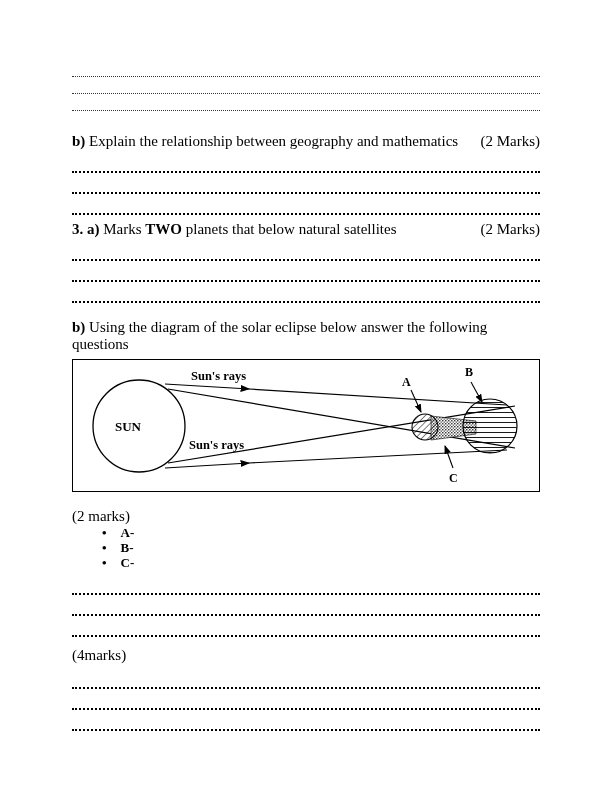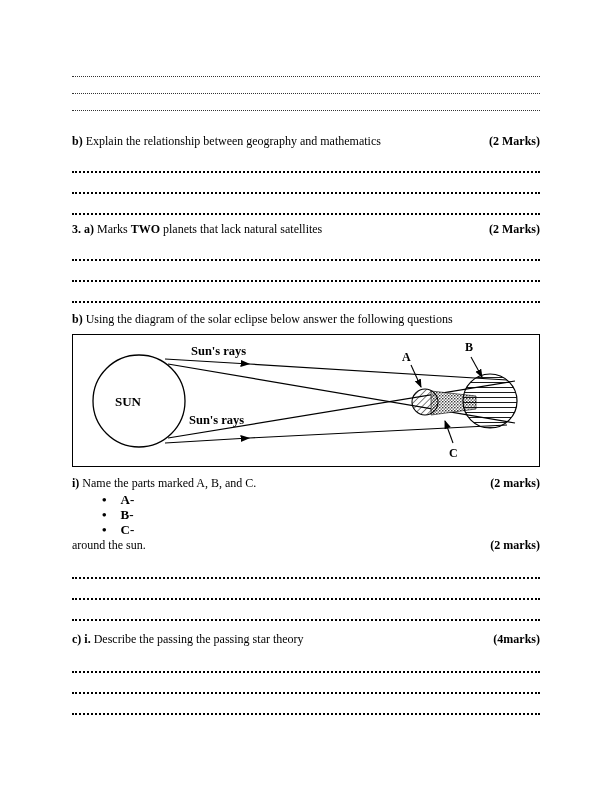--- a/index.html
+++ b/index.html
@@ -5,25 +5,25 @@
   * { margin:0; padding:0; box-sizing:border-box; }
   html,body { background:#e9e9e9; }
   body { font-family:"Liberation Serif", serif; color:#000; }
   .page {
     width:612px; height:792px; margin:0 auto; background:#ffffff;
     padding:60px 72px 0 72px; position:relative; overflow:hidden;
   }
   .topln { height:17px; border-bottom:1.5px dotted #333; }
   .ln    { height:21px; border-bottom:2px dotted #000; }
   .qrow  { display:flex; justify-content:space-between; align-items:baseline;
-           font-size:12px; line-height:17px; }
+           font-size:15px; line-height:17px; }
   .qtext b { font-weight:bold; }
-  .marks { font-weight:bold; white-space:nowrap; }
+  .marks { font-weight:normal; white-space:nowrap; }
   .mt22{margin-top:22px}.mt10{margin-top:10px}
-  .mt8{margin-top:8px}.mt6{margin-top:6px}.mt4{margin-top:4px}.mt2{margin-top:2px}
+  .mt8{margin-top:16px}.mt6{margin-top:6px}.mt4{margin-top:4px}.mt2{margin-top:2px}
   .diagram-box {
     margin-top:6px; width:468px; height:133px; border:1px solid #000;
     background:#fff;
   }
   .bullets { list-style:none; margin-left:30px; font-size:13px; }
   .bullets li { height:15px; line-height:15px; font-weight:bold; }
   .bullets li::before { content:"\2022"; font-weight:bold; margin-right:14px; }
   .wrapline { font-size:13.5px; line-height:16px; }
   svg text { font-family:"Liberation Serif", serif; }
 </style>
@@ -42,21 +42,21 @@
     <div class="qtext"><b>b)</b><span> Explain the relationship between geography and mathematics</span></div>
     <div class="marks">(2 Marks)</div>
   </div>
   <div class="mt2">
     <div class="ln"></div>
     <div class="ln"></div>
     <div class="ln"></div>
   </div>
 
   <div class="qrow mt6">
-    <div class="qtext"><b>3. a)</b><span> Marks </span><b>TWO</b><span> planets that lack natural satellites</span></div>
+    <div class="qtext"><b>3. a)</b><span> Marks </span><b>TWO</b><span> planets that below natural satellites</span></div>
     <div class="marks">(2 Marks)</div>
   </div>
   <div class="mt2">
     <div class="ln"></div>
     <div class="ln"></div>
     <div class="ln"></div>
   </div>
 
   <div class="qrow mt8">
     <div class="qtext"><b>b)</b><span> Using the diagram of the solar eclipse below answer the following questions</span></div>
@@ -105,43 +105,37 @@
 
       <path d="M398,22 L409,42" stroke="#000" stroke-width="1.1" marker-end="url(#ah)"></path>
       <text x="392" y="16" font-size="12" font-weight="bold">B</text>
 
       <path d="M380,108 L372,86" stroke="#000" stroke-width="1.1" marker-end="url(#ah)"></path>
       <text x="376" y="122" font-size="12" font-weight="bold">C</text>
     </svg>
   </div>
 
   <div class="qrow mt8">
-    <div class="qtext"><b>i)</b><span> Name the parts marked A, B, and C.</span></div>
     <div class="marks">(2 marks)</div>
   </div>
   <ul class="bullets">
     <li>A-</li>
     <li>B-</li>
     <li>C-</li>
   </ul>
 
   <div class="wrapline">
-    <div class="qrow">
-      <span>around the sun.</span>
-      <span class="marks">(2 marks)</span>
-    </div>
   </div>
   <div class="mt4">
     <div class="ln"></div>
     <div class="ln"></div>
     <div class="ln"></div>
   </div>
 
   <div class="qrow mt10">
-    <div class="qtext"><b>c) i.</b><span> Describe the passing the passing star theory</span></div>
     <div class="marks">(4marks)</div>
   </div>
   <div class="mt4">
     <div class="ln"></div>
     <div class="ln"></div>
     <div class="ln"></div>
   </div>
 
 </div>
 

